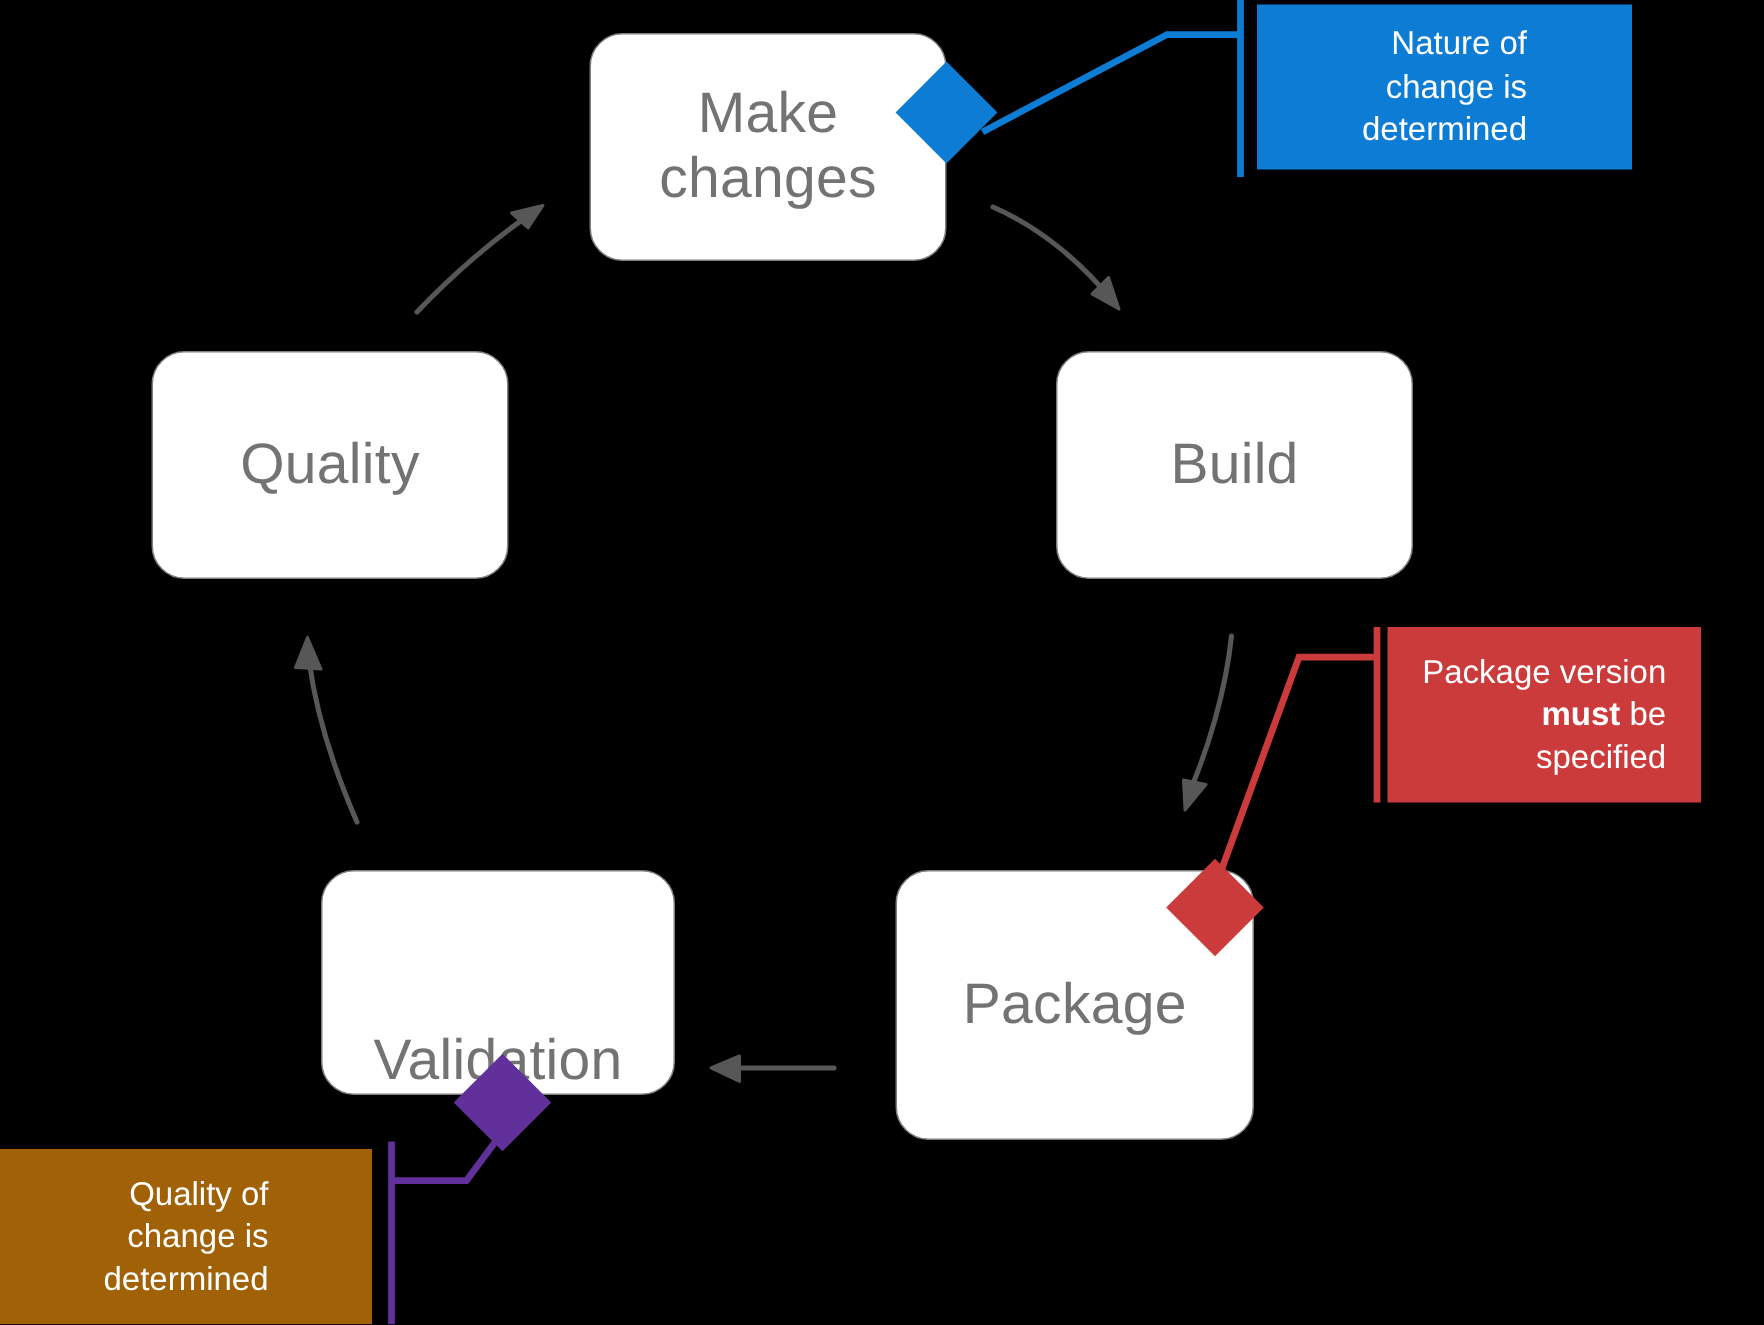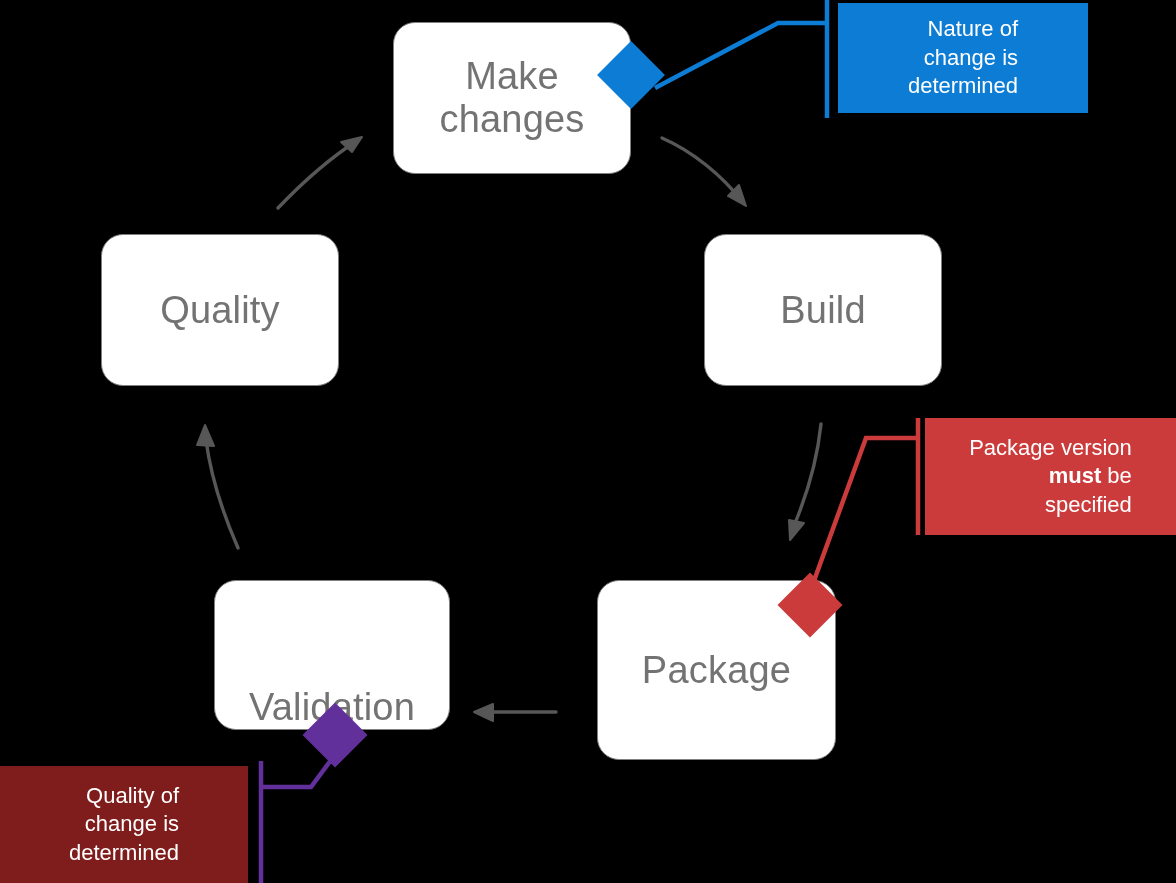--- a/index.html
+++ b/index.html
@@ -58,21 +58,21 @@
     line-height: 1.30;
     padding: 6px 10px;
   }
   .callout .callout-label {
     display: block;
     white-space: pre-line;
   }
   .callout b { font-weight: 700; }
   #callout-blue   { background: #0C7CD5; }
   #callout-red    { background: #CC3B3B; }
-  #callout-purple { background: #7f1d1d; }
+  #callout-purple { background: #a16207; }
 </style>
 </head>
 <body>
 
 <div id="canvas">
 
   <svg id="svg-layer" viewBox="0 0 1176 883">
 
     <g>
 
@@ -144,21 +144,21 @@
     <rect x="787" y="582" width="46" height="46" transform="rotate(45 810 605)" fill="#CC3B3B"></rect>
     <rect x="312" y="712" width="46" height="46" transform="rotate(45 335 735)" fill="#62309B"></rect>
   </svg>
 
   <div class="callout" id="callout-blue" style="left:838px; top:3px; width:250px; height:110px;">
     <span class="callout-label">Nature of
 change is
 determined</span>
   </div>
 
-  <div class="callout" id="callout-red" style="left:925px; top:418px; width:251px; height:117px;">
+  <div class="callout" id="callout-red" style="left:925px; top:418px; width:209px; height:117px;">
     <span class="callout-label">Package version
 <b>must</b> be
 specified</span>
   </div>
 
   <div class="callout" id="callout-purple" style="left:0px; top:766px; width:248px; height:117px;">
     <span class="callout-label">Quality of
 change is
 determined</span>
   </div>

